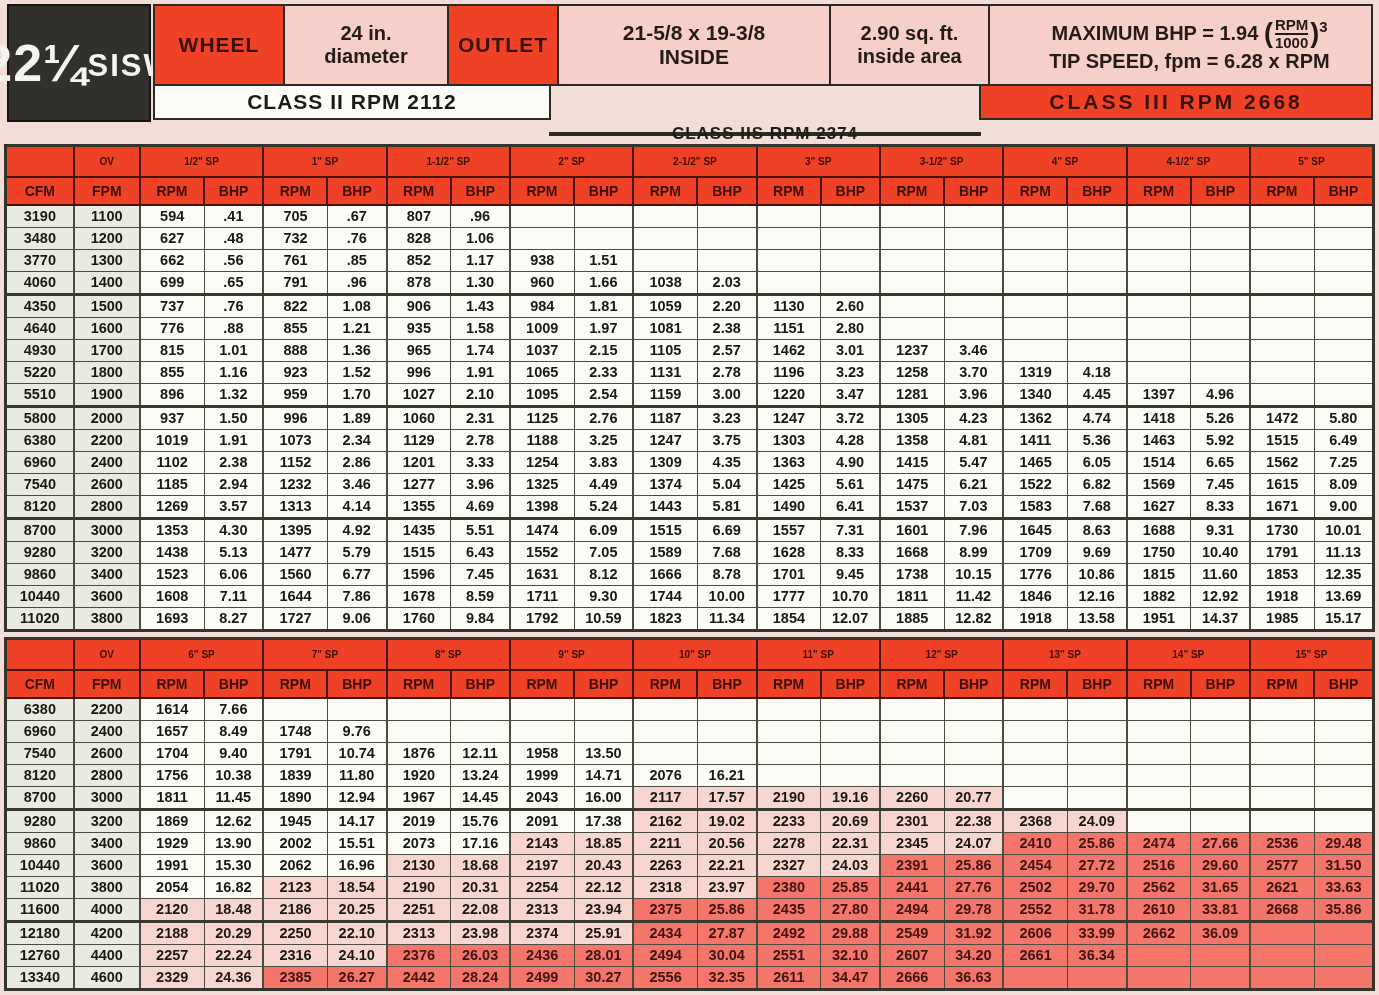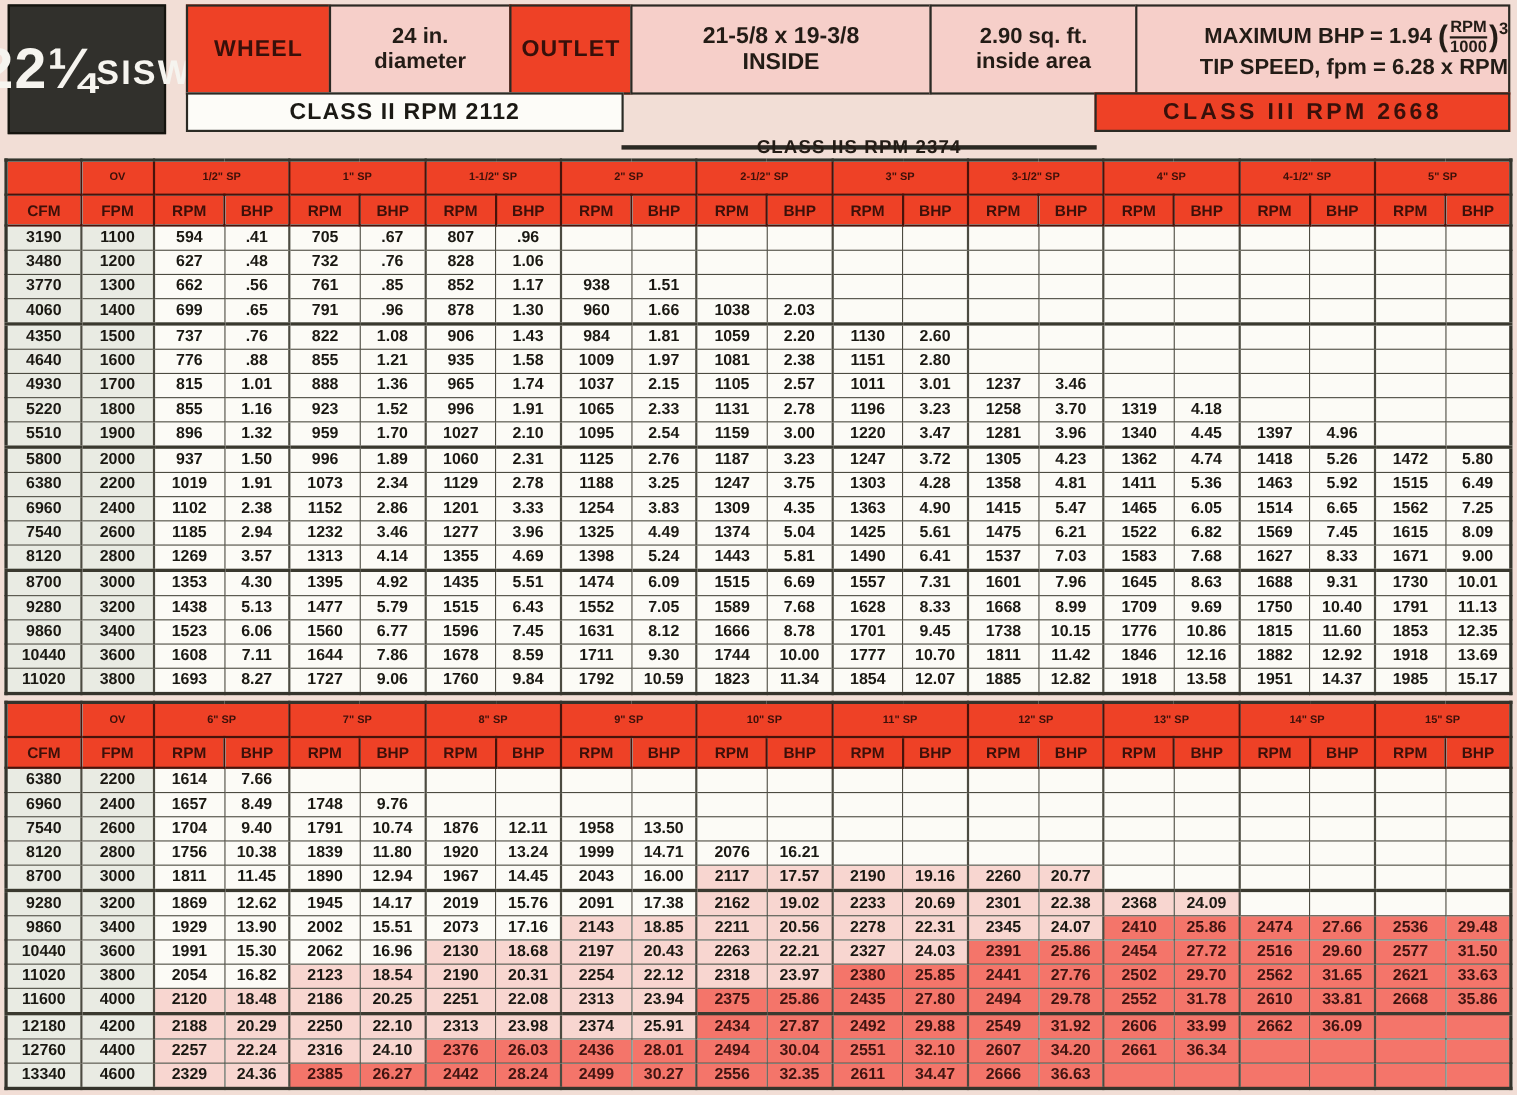--- a/index.html
+++ b/index.html
@@ -18,30 +18,30 @@
   .black-box .size{font-size:52px;font-weight:700;letter-spacing:1px;}
   .black-box .type{font-size:31px;font-weight:700;letter-spacing:2px;margin-top:4px;}
   .header-right{flex:1;display:flex;flex-direction:column;margin-left:2px;}
   .row1{display:flex;height:82px;}
   .row2{display:flex;height:36px;margin-top:-2px;}
   .hbox{
     border:2px solid #2b2a24;box-sizing:border-box;margin-left:-2px;
     display:flex;flex-direction:column;align-items:center;justify-content:center;
     text-align:center;font-weight:700;line-height:1.15;
   }
-  .hbox:first-child{margin-left:16px;justify-content:center;}
+  .hbox:first-child{margin-left:0;justify-content:center;}
   .redbg{background:#ee4126;color:#38100a;}
   .pinkbg{background:#f6cfc9;color:#231c16;}
   .whitebg{background:#fdfcf8;color:#1b1914;}
   .b-wheel{width:132px;font-size:21px;letter-spacing:1px;}
   .b-diam{width:166px;font-size:20px;}
   .b-outlet{width:112px;font-size:21px;letter-spacing:1px;}
   .b-inside{width:274px;font-size:21px;}
-  .b-area{width:189px;font-size:20px;}
-  .b-formula{flex:1;font-size:20px;align-items:flex-end;padding-left:18px;}
+  .b-area{width:161px;font-size:20px;}
+  .b-formula{flex:1;font-size:20px;align-items:center;padding-left:18px;}
   .f-line{display:flex;align-items:center;white-space:pre;}
   .f-paren{font-size:27px;font-weight:700;line-height:0.9;}
   .frac{display:inline-flex;flex-direction:column;align-items:center;font-size:15px;line-height:1.05;margin:0 2px;}
   .frac .bar{width:100%;border-bottom:2px solid #231c16;}
   .f-exp{font-size:15px;vertical-align:super;position:relative;top:-7px;}
   .b-class2{width:398px;font-size:21px;letter-spacing:1px;}
   .b-class2s{width:432px;font-size:17px;letter-spacing:1px;margin-top:48px;}
   .b-class3{flex:1;font-size:21px;letter-spacing:3px;}
   
   .table-area{padding:0 4px;}
@@ -329,21 +329,21 @@
             <td class="rpm">815</td>
             <td class="bhp">1.01</td>
             <td class="rpm">888</td>
             <td class="bhp">1.36</td>
             <td class="rpm">965</td>
             <td class="bhp">1.74</td>
             <td class="rpm">1037</td>
             <td class="bhp">2.15</td>
             <td class="rpm">1105</td>
             <td class="bhp">2.57</td>
-            <td class="rpm">1011</td>
+            <td class="rpm">1462</td>
             <td class="bhp">3.01</td>
             <td class="rpm">1237</td>
             <td class="bhp">3.46</td>
             <td class="rpm empty"></td>
             <td class="bhp empty"></td>
             <td class="rpm empty"></td>
             <td class="bhp empty"></td>
             <td class="rpm empty"></td>
             <td class="bhp empty"></td>
           </tr>

